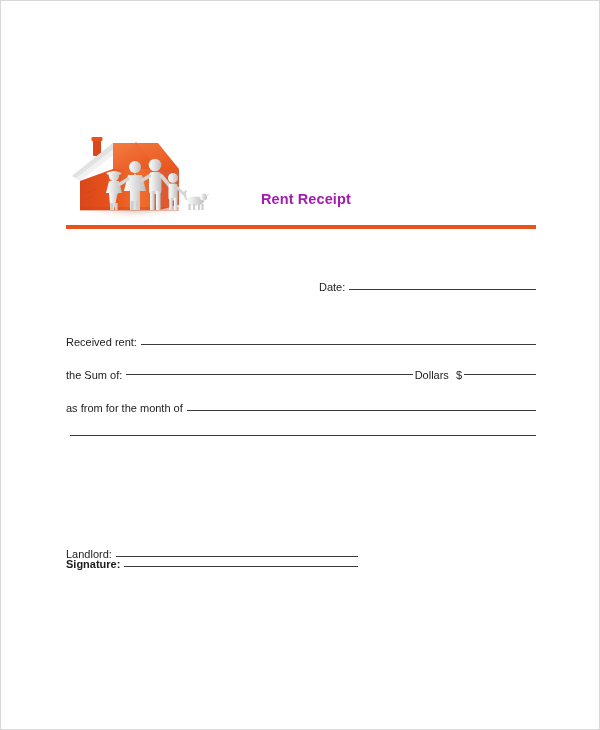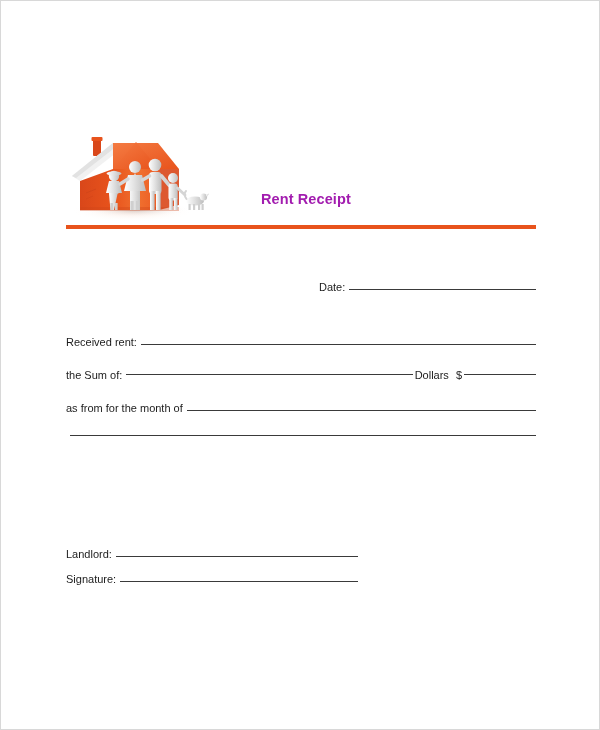--- a/index.html
+++ b/index.html
@@ -99,21 +99,21 @@
 
   .gap { flex: 0 0 auto; width: 7px; }
 
   
   .row-date       { top: 0px;   left: 253px; width: 217px; }
   .row-received   { top: 55px;  }
   .row-sum        { top: 88px; align-items: center;  }
   .row-month      { top: 121px; }
   .row-property   { top: 155px; }
   .row-landlord   { top: 259px; width: 292px; margin-top: 8px; }
-  .row-signature  { top: 292px; width: 292px; }
+  .row-signature  { top: 277px; width: 292px; font-weight: bold; }
 </style>
 </head>
 <body>
 
 <div class="page">
 
   <div class="header">
 
     <div class="logo">
       <svg width="148" height="93" viewBox="0 0 148 93" xmlns="http://www.w3.org/2000/svg">

